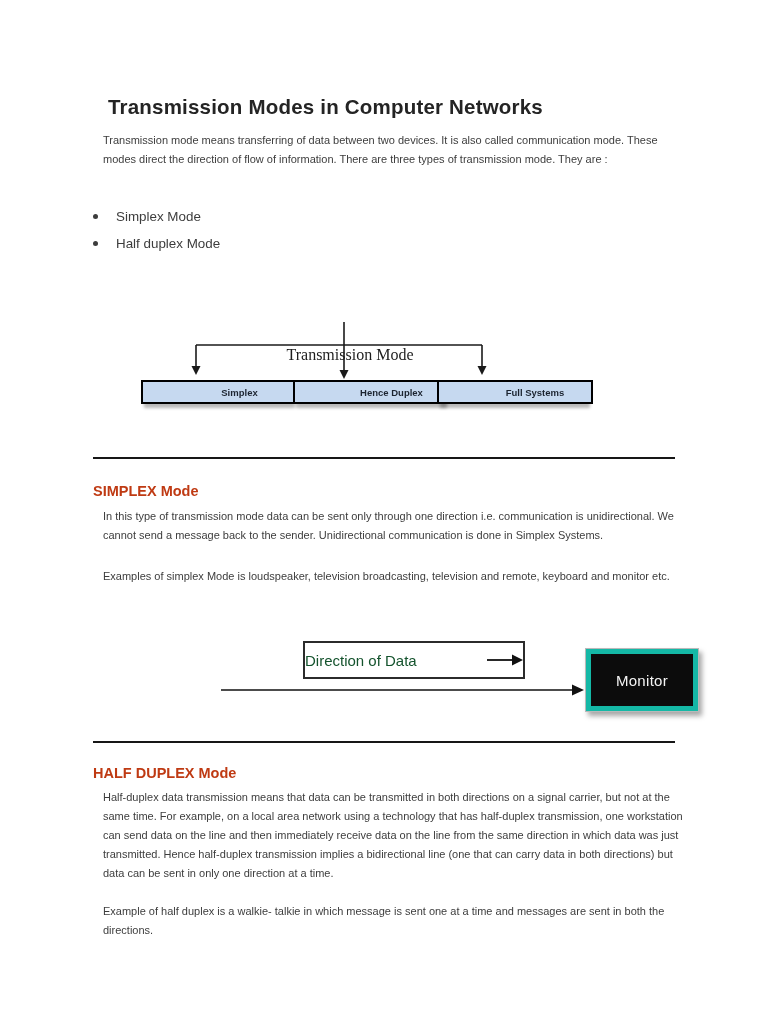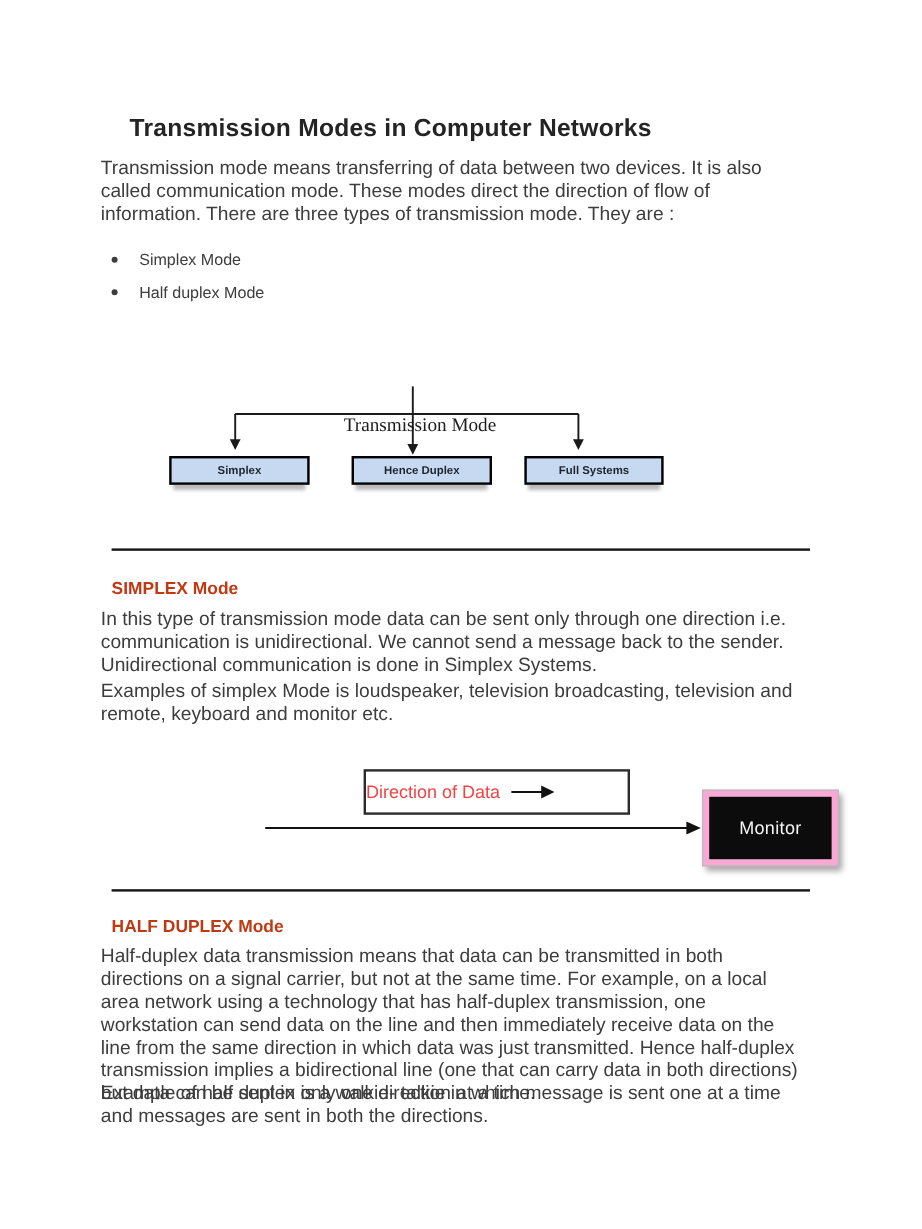--- a/index.html
+++ b/index.html
@@ -9,22 +9,22 @@
     font-family: "Liberation Sans", sans-serif;
     color: #3d3d3d;
   }
   .page { position: relative; width: 768px; height: 1024px; background: #fff; overflow: hidden; }
 
   .doc-title {
     position: absolute; left: 108px; top: 95px; width: 600px;
     font-size: 20.5px; font-weight: bold; color: #242424; letter-spacing: 0.2px;
   }
   .para {
-    position: absolute; left: 84px; width: 586px;
-    font-size: 16px; line-height: 19px; color: #3d3d3d;
+    position: absolute; left: 103px; width: 586px;
+    font-size: 11px; line-height: 19px; color: #3d3d3d;
   }
   .intro { top: 131px; }
 
   .bullet-item { position: absolute; left: 93px; width: 400px; font-size: 13.4px; color: #3d3d3d; }
   .bullet-item .dot {
     display: inline-block; width: 5px; height: 5px; border-radius: 50%;
     background: #3d3d3d; vertical-align: middle; margin-right: 18px; margin-bottom: 2px;
   }
   .b0 { top: 209px; } .b1 { top: 236px; } .b2 { top: 263px; }
 
@@ -34,20 +34,21 @@
     position: absolute; top: 2px; left: 0; width: 420px; text-align: center;
     font-family: "Liberation Serif", serif; font-size: 16px; color: #1d1d1d; margin-top: 44px;
   }
   .tree svg { position: absolute; left: 0; top: 0; }
   .tree-box {
     position: absolute; top: 80px; height: 20px;
     background: #c6d9f0; border: 2px solid #000;
     display: flex; align-items: center; justify-content: center;
     font-size: 9.5px; font-weight: bold; color: #1c2430;
     box-shadow: 0 7px 3px -3px rgba(0,0,0,0.28);
+    padding-left: 40px;
   }
   .tb0 { left: 1px; width: 113px; }
   .tb1 { left: 153px; width: 113px; }
   .tb2 { left: 297px; width: 112px; }
 
   .divider { position: absolute; left: 93px; width: 582px; height: 2px; background: #161616; }
   .d1 { top: 457px; } .d2 { top: 741px; }
 
   .section-heading {
     position: absolute; left: 93px; width: 400px;
@@ -59,32 +60,32 @@
   .p-s2 { top: 567px; }
   .p-h1 { top: 788px; }
   .p-h2 { top: 902px; }
 
   
   .sdiag { position: absolute; left: 93px; top: 634px; width: 612px; height: 88px; }
   .sdiag svg.conn { position: absolute; left: 0; top: 0; }
   .dir-box {
     position: absolute; left: 210px; top: 7px; width: 218px; height: 34px;
     background: #fff; border: 2px solid #2b2b2b;
-    display: flex; align-items: center; justify-content: flex-start; gap: 9px;
-    font-size: 15px; color: #ef4444;
+    display: flex; align-items: center; justify-content: space-between; gap: 9px;
+    font-size: 15px; color: #14532d;
   }
   .cpu-box {
     position: absolute; left: 10px; top: 38px; width: 116px; height: 30px;
     background: #fff; border: 1.5px solid #333;
     display: flex; align-items: center; justify-content: center;
     font-size: 15px; color: #1d1d1d;
   }
   .monitor-frame {
-    position: absolute; left: 492px; top: 24px; width: 102px; height: 52px;
-    background: #f9a8d4; border: 1px solid #b9b9b9; padding: 5px;
+    position: absolute; left: 492px; top: 14px; width: 102px; height: 52px;
+    background: #14b8a6; border: 1px solid #b9b9b9; padding: 5px;
     box-shadow: 3px 4px 5px rgba(0,0,0,0.35);
   }
   .monitor-screen {
     width: 100%; height: 100%; background: #0c0c0c;
     display: flex; align-items: center; justify-content: center;
     font-size: 15px; color: #f5f5f5; letter-spacing: 0.3px;
   }
 </style>
 </head>
 <body>

